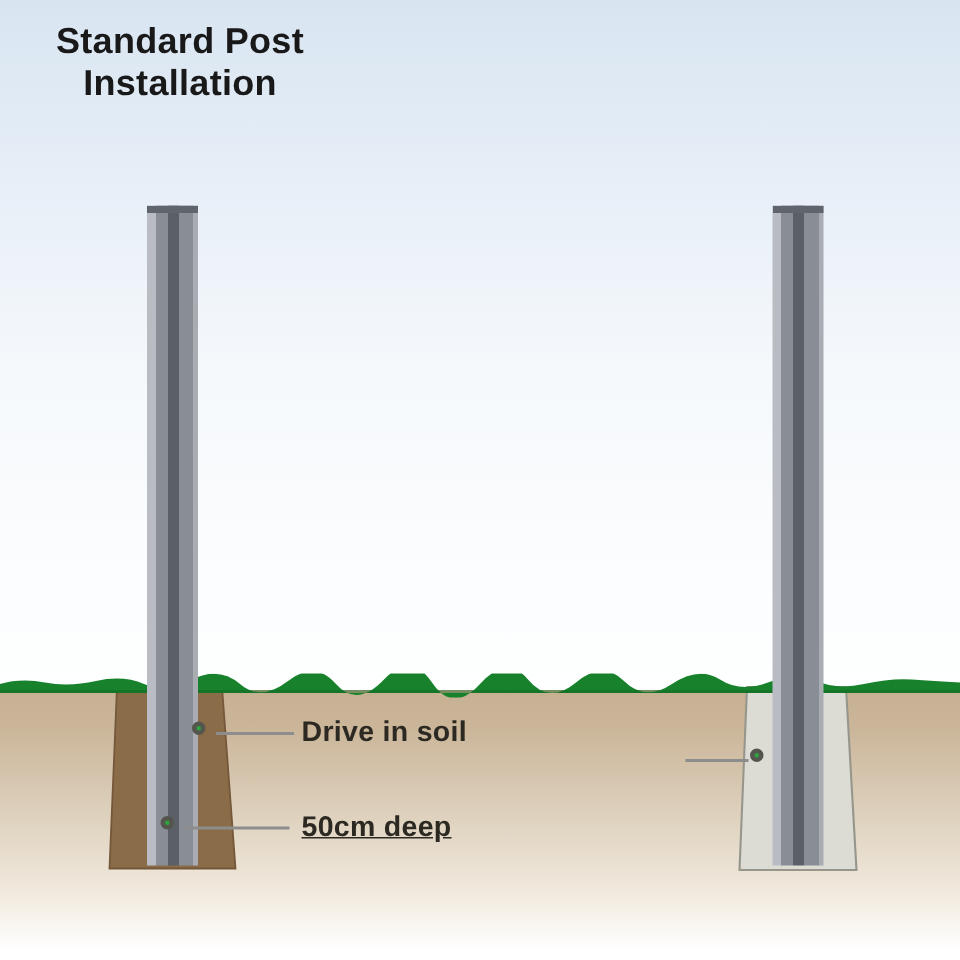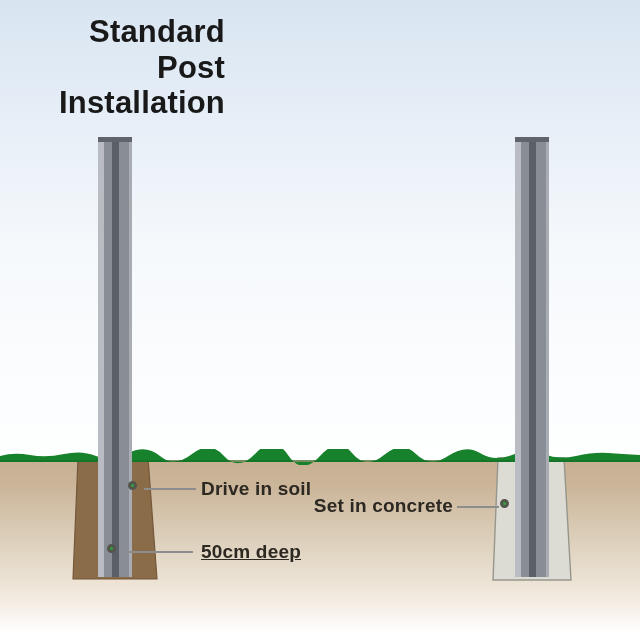--- a/index.html
+++ b/index.html
@@ -39,22 +39,22 @@
   .dot-concrete{left:500px;top:499px;}
   .leader{position:absolute;height:2px;background:var(--leader);}
   .leader-soil{left:144px;top:488px;width:52px;}
   .leader-deep{left:123px;top:551px;width:70px;}
   .leader-concrete{left:457px;top:506px;width:42px;}
   .label{position:absolute;font-size:19px;font-weight:700;
     color:var(--label-dark);white-space:nowrap;letter-spacing:.2px;}
   .label-soil{left:201px;top:478px;}
   .label-deep{left:201px;top:541px;text-decoration:underline;}
   .label-concrete{right:187px;top:495px;}
-  .title{position:absolute;top:14px;width:210px;text-align:right;
-    font-size:31px;line-height:1.15;font-weight:700;color:var(--text-dark);letter-spacing:.2px;}
+  .title{position:absolute;top:14px;width:210px;text-align:center;
+    font-size:24px;line-height:1.15;font-weight:700;color:var(--text-dark);letter-spacing:.2px;}
   .title-left{left:15px;}
   .title-right{left:417px;}
 </style>
 </head>
 <body>
 
 <div class="stage">
 
   <div class="sky"></div>
 
@@ -81,15 +81,14 @@
   <div class="leader leader-concrete"></div>
 
   <div class="dot dot-soil"></div>
   <div class="dot dot-deep"></div>
   <div class="dot dot-concrete"></div>
 
   <div class="title title-left">Standard Post Installation</div>
 
   <div class="label label-soil">Drive in soil</div>
   <div class="label label-deep">50cm deep</div>
-  <div class="label label-concrete">Set in concrete</div>
 
 </div>
 
 </body></html>

